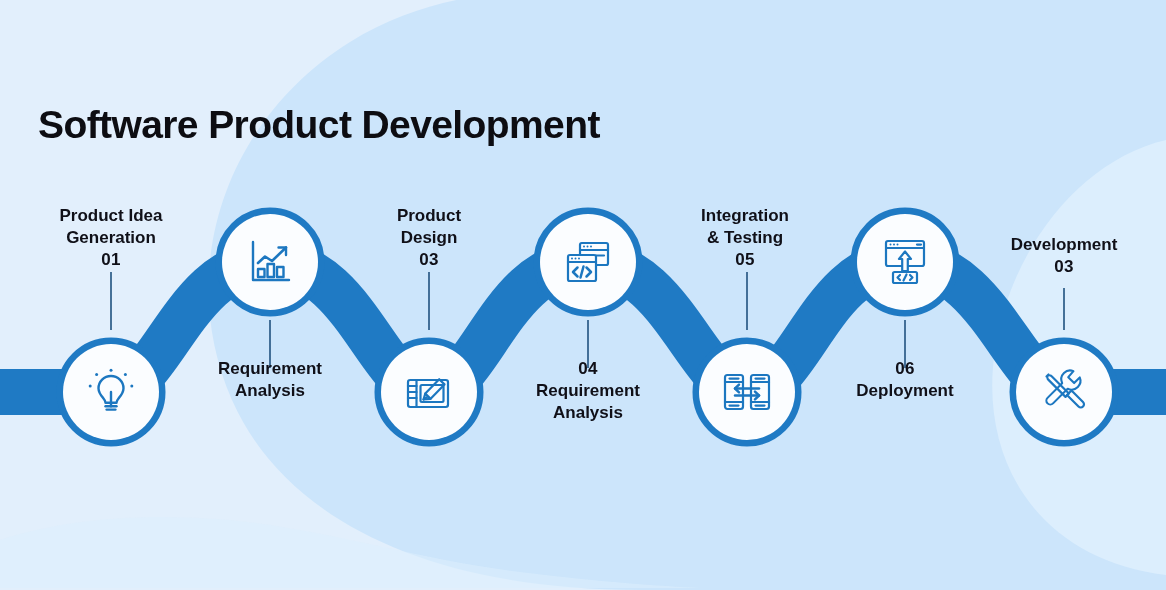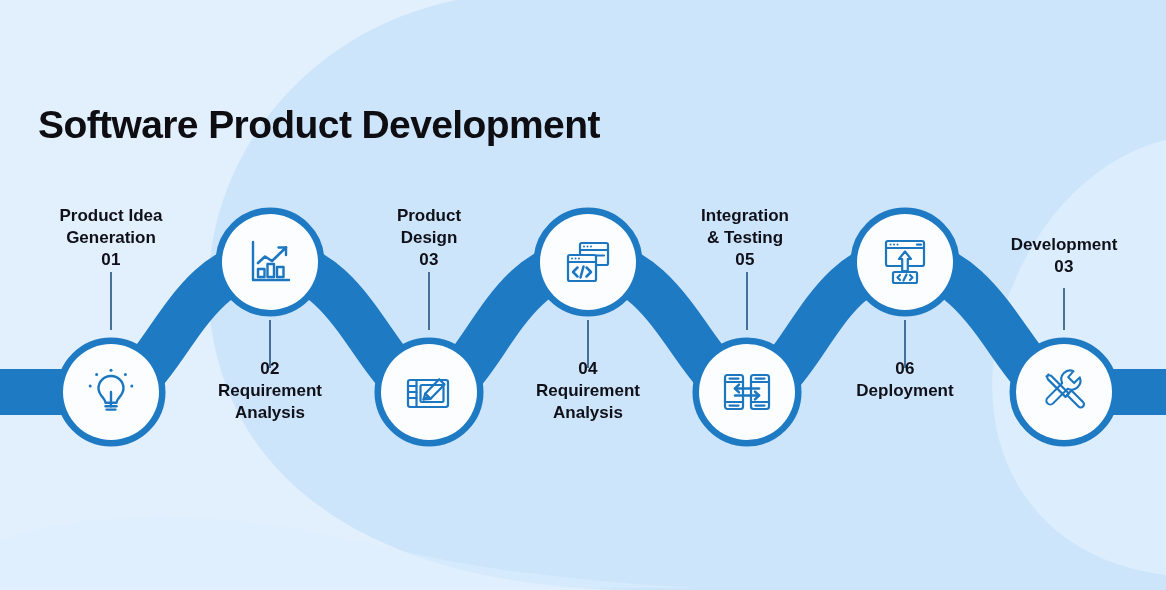--- a/index.html
+++ b/index.html
@@ -149,21 +149,20 @@
         <polyline points="9,6 9,44 45,44"></polyline>
         <rect x="14" y="33" width="6.5" height="8"></rect>
         <rect x="23.5" y="28" width="6.5" height="13"></rect>
         <rect x="33" y="31" width="6.5" height="10"></rect>
         <polyline points="14,27 21,20.5 28,25 42,11.5" stroke-width="2.6"></polyline>
         <polyline points="34.5,11.5 42,11.5 42,19"></polyline>
       </svg>
     </span>
   </div>
   <div class="step-label" style="left:170px; top:358px; width:200px;">
-    <span class="num">02</span>
     <span>Requirement</span><br>
     <span>Analysis</span>
   </div>
 
   <div class="node" style="left:381px; top:344px;">
     <span>
       <svg width="52" height="52" viewBox="0 0 52 52" fill="none" stroke="#1c77c0" stroke-width="2.2" stroke-linecap="round" stroke-linejoin="round">
         <rect x="5" y="14" width="40" height="27" rx="2.2"></rect>
         <line x1="13.5" y1="14" x2="13.5" y2="41"></line>
         <line x1="5" y1="20" x2="13.5" y2="20"></line>

